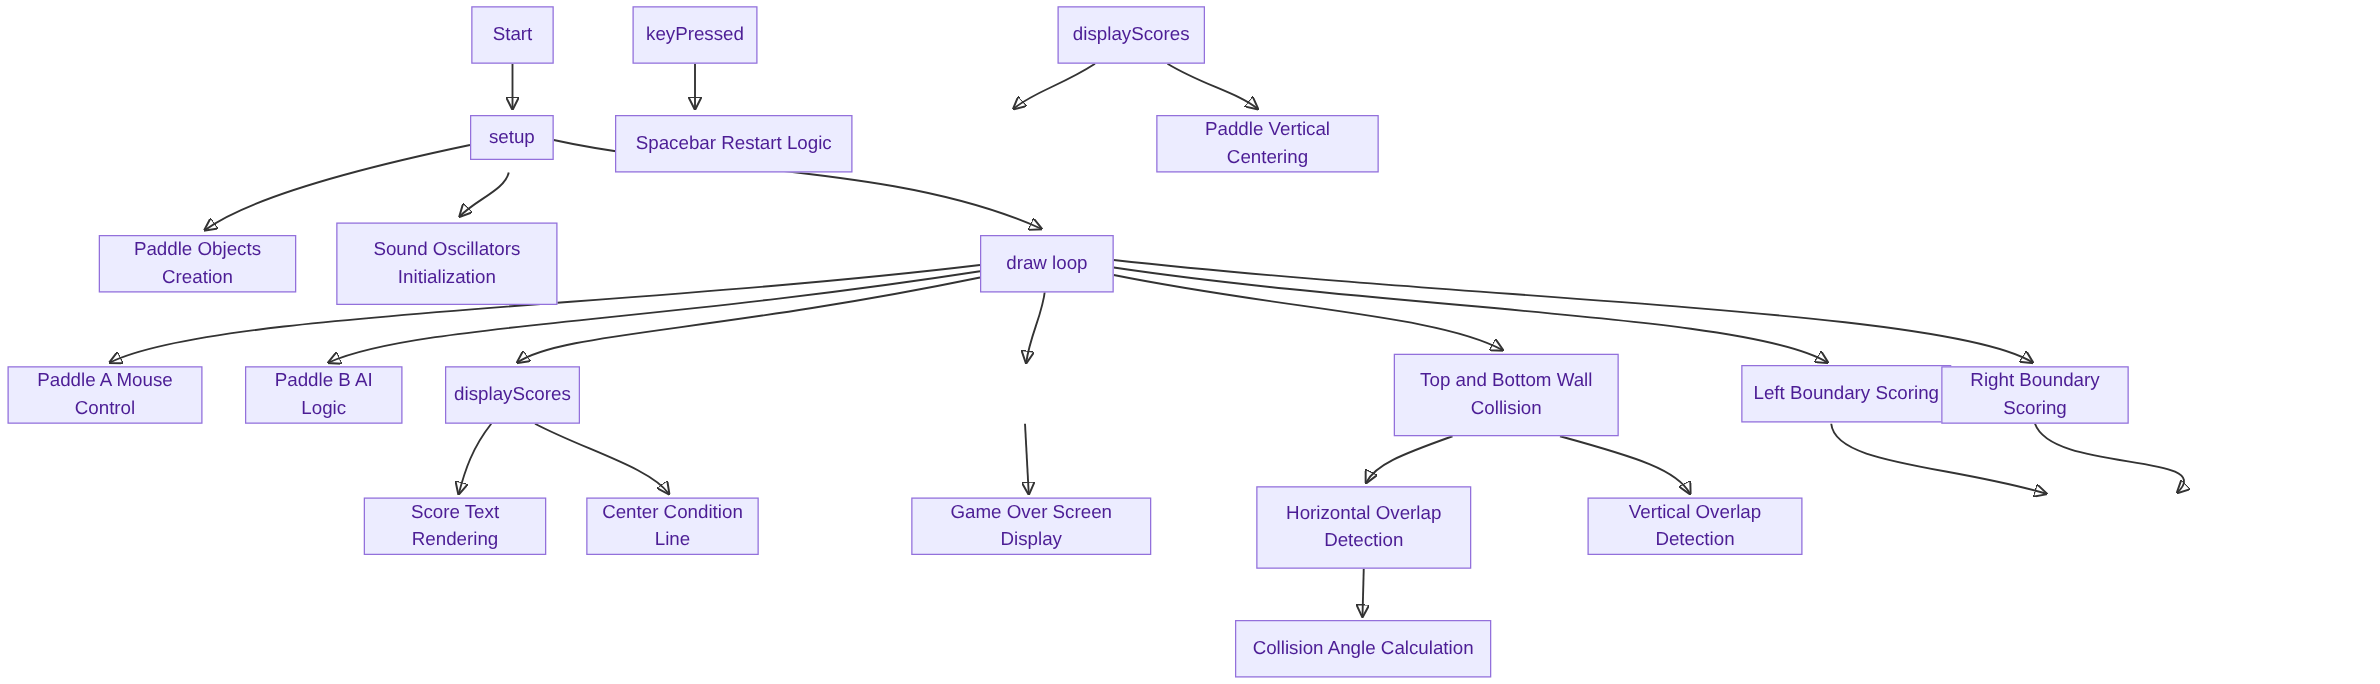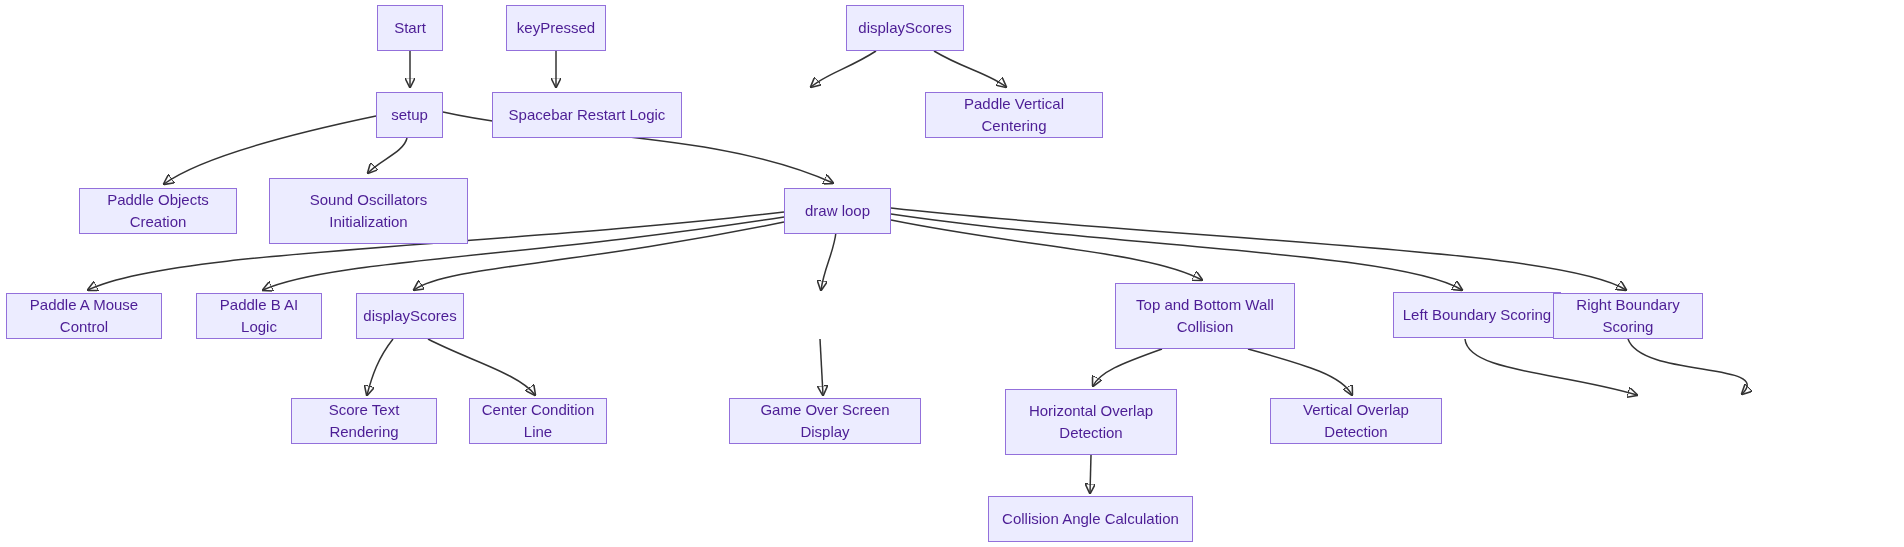--- a/index.html
+++ b/index.html
@@ -59,34 +59,34 @@
   <div class="node" style="left:377px;top:5px;width:66px;height:46px">
       <span class="lbl">Start</span>
     </div>
   <div class="node" style="left:506px;top:5px;width:100px;height:46px">
       <span class="lbl">keyPressed</span>
     </div>
   <div class="node" style="left:846px;top:5px;width:118px;height:46px">
       <span class="lbl">displayScores</span>
     </div>
 
-  <div class="node" style="left:376px;top:92px;width:67px;height:46px">
+  <div class="node" style="left:376px;top:92px;width:67px;height:36px">
       <span class="lbl">setup</span>
     </div>
   <div class="node" style="left:492px;top:92px;width:190px;height:46px">
       <span class="lbl">Spacebar Restart Logic</span>
     </div>
   <div class="node" style="left:925px;top:92px;width:178px;height:46px">
       <span class="lbl">Paddle Vertical Centering</span>
     </div>
 
   <div class="node" style="left:79px;top:188px;width:158px;height:46px">
       <span class="lbl">Paddle Objects Creation</span>
     </div>
-  <div class="node" style="left:269px;top:178px;width:199px;height:66px">
+  <div class="node" style="left:269px;top:178px;width:177px;height:66px">
       <span class="lbl">Sound Oscillators
 Initialization</span>
     </div>
   <div class="node" style="left:784px;top:188px;width:107px;height:46px">
       <span class="lbl">draw loop</span>
     </div>
 
   <div class="node" style="left:6px;top:293px;width:156px;height:46px">
       <span class="lbl">Paddle A Mouse Control</span>
     </div>

